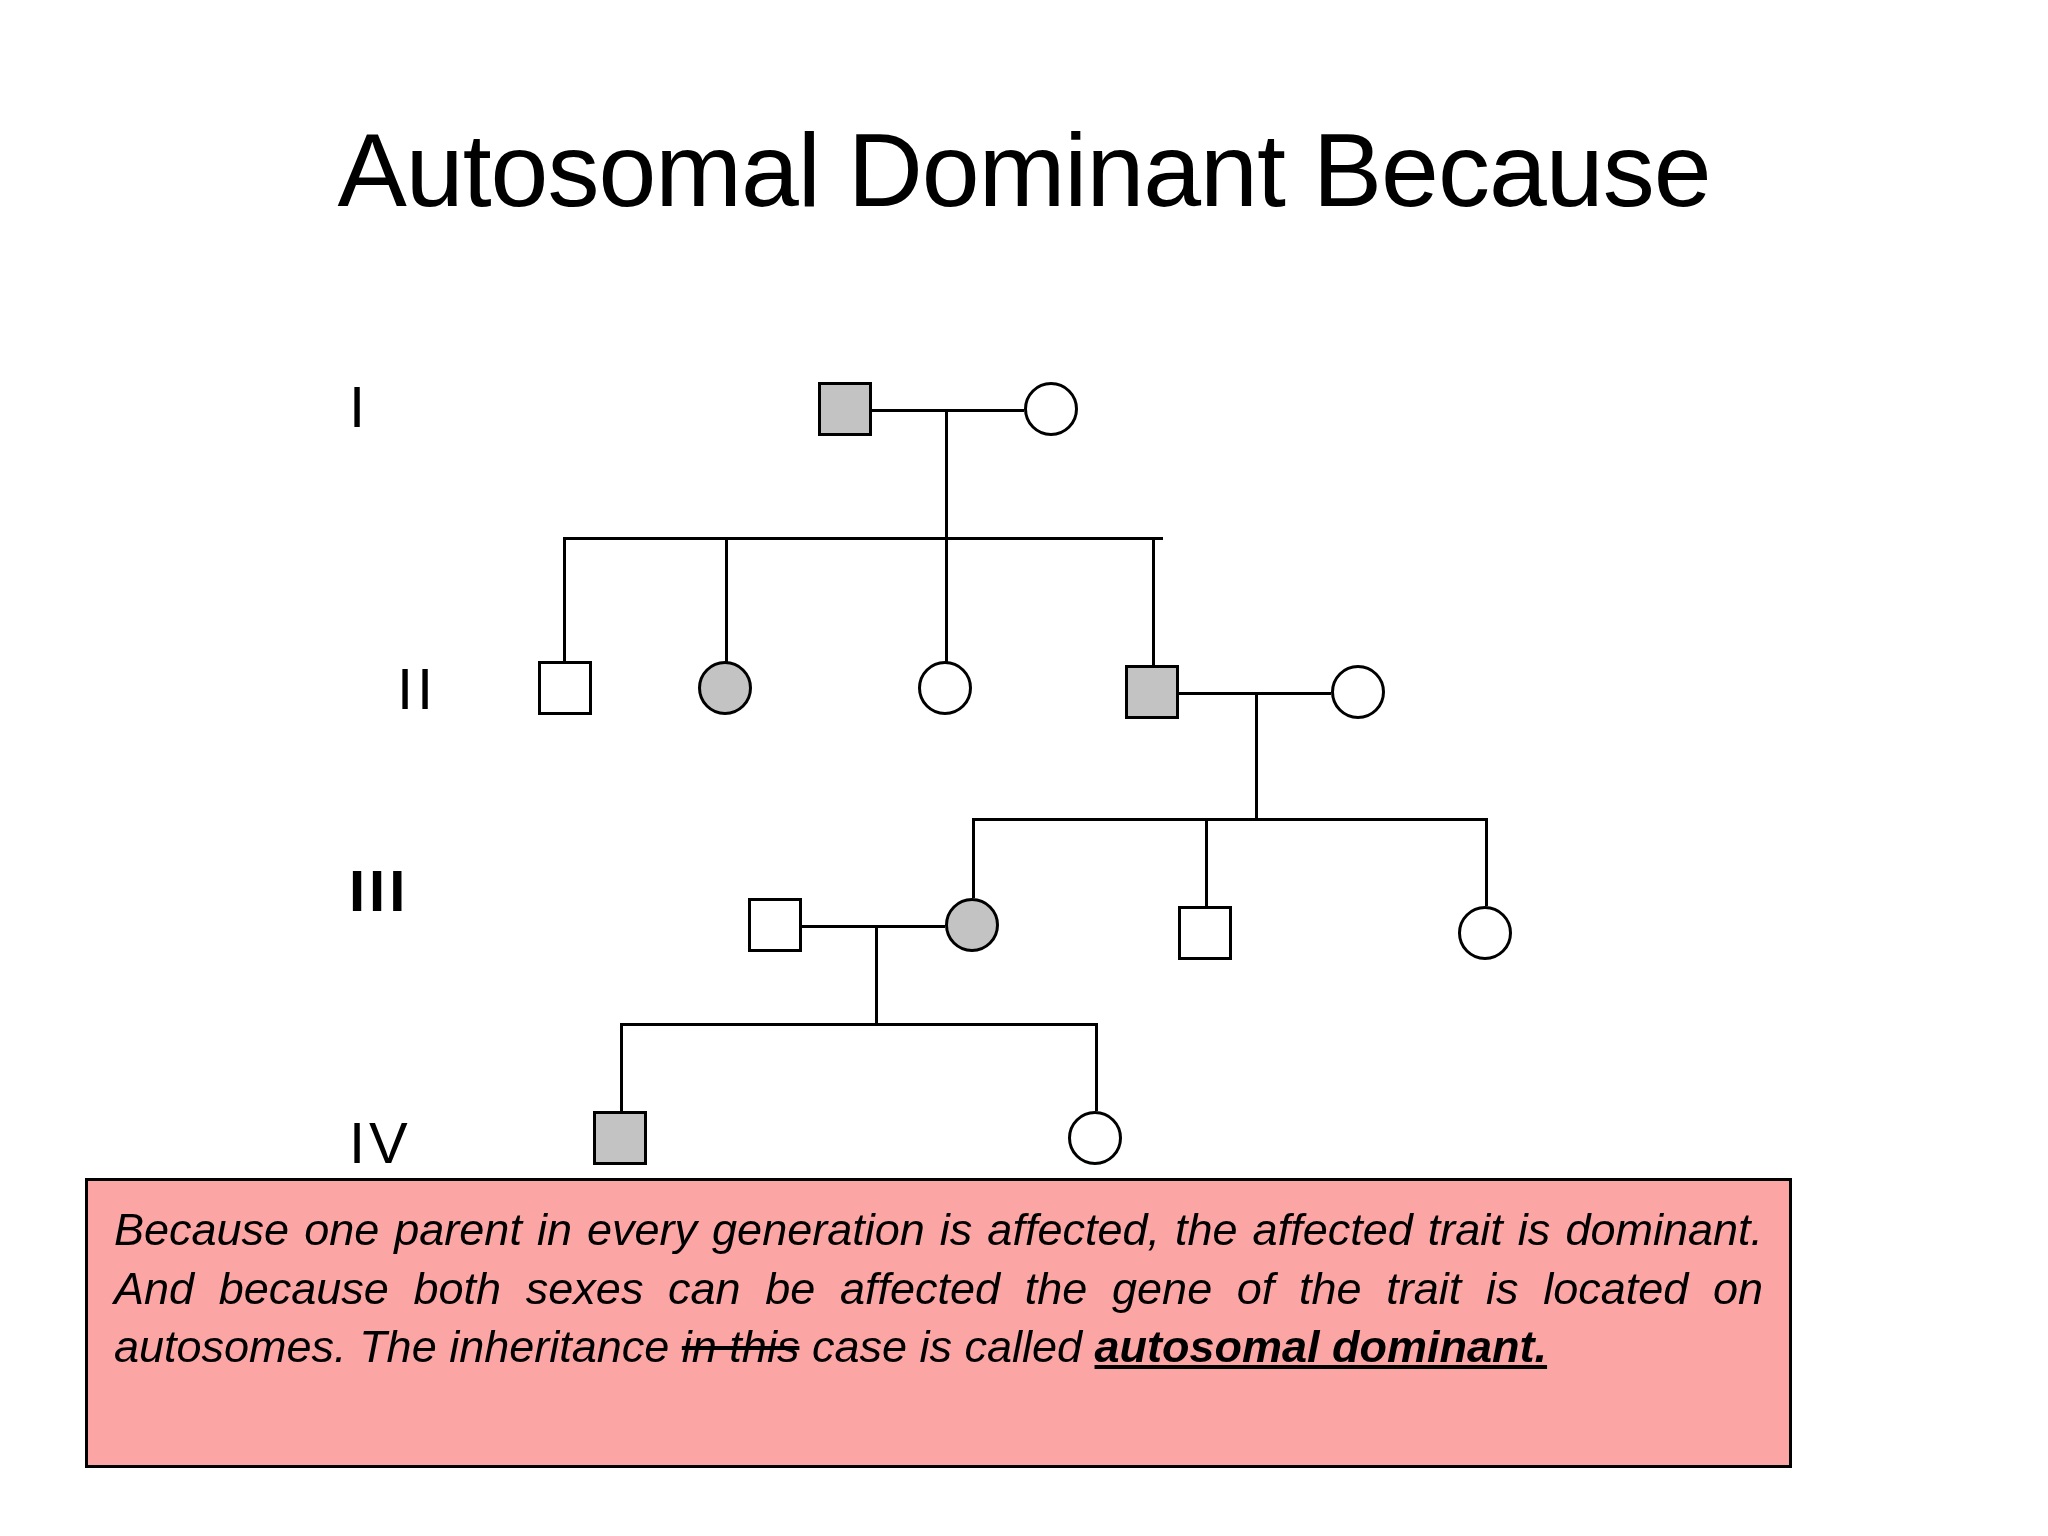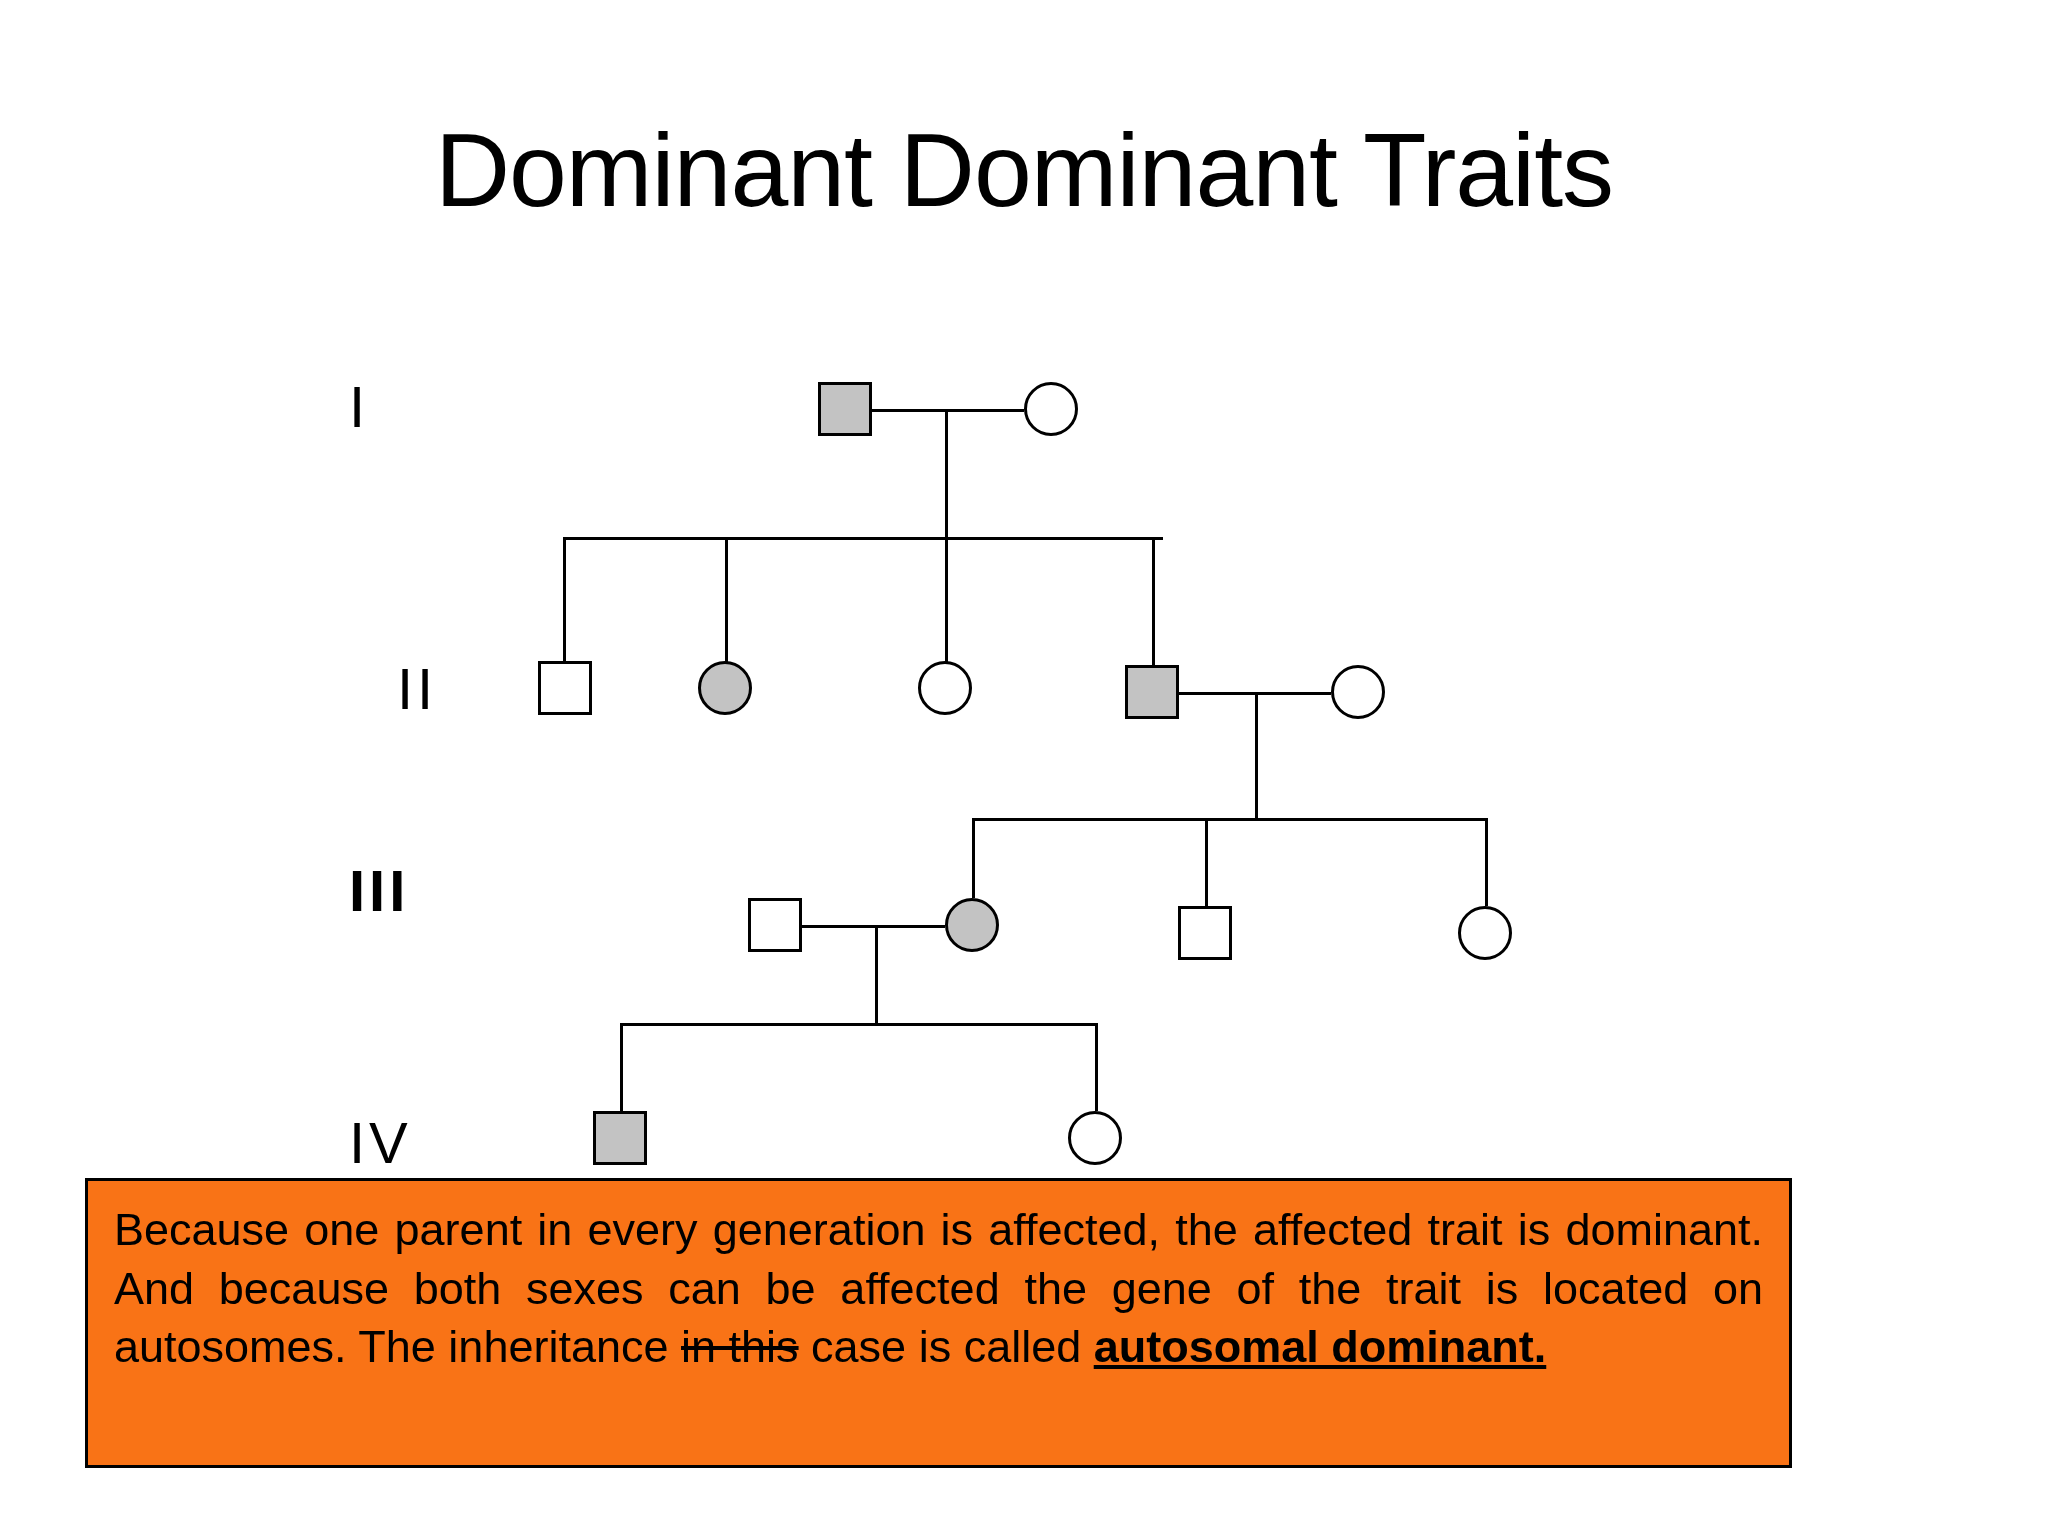--- a/index.html
+++ b/index.html
@@ -75,42 +75,43 @@
 
   
   #caption-box {
     position: absolute;
     left: 85px;
     top: 1178px;
     width: 1707px;
     height: 290px;
     box-sizing: border-box;
     border: 3px solid #000000;
-    background: #f97316;
+    background: #fca5a5;
     padding: 20px 26px 0 26px;
+    font-style: italic;
   }
   #caption-text {
     font-size: 45px;
     line-height: 1.30;
     color: #000000;
     text-align: justify;
     text-justify: inter-word;
   }
   #caption-text .strike { text-decoration: line-through; }
   #caption-text .emph {
     font-weight: bold;
     text-decoration: underline;
   }
 </style>
 </head>
 <body>
 
 <div id="slide">
 
-  <div id="title">Dominant Dominant Traits</div>
+  <div id="title">Autosomal Dominant Because</div>
 
   <div id="pedigree">
 
     <div class="gen-label" style="left:349px; top:378px;">I</div>
     <div class="gen-label" style="left:349px; top:660px;margin-left:48px;">II</div>
     <div class="gen-label" style="left:349px; top:862px;font-weight:bold;">III</div>
     <div class="gen-label" style="left:349px; top:1098px;margin-top:16px;">IV</div>
 
     <div class="sym square affected" style="left:818px; top:382px; width:54px; height:54px;"></div>
 

